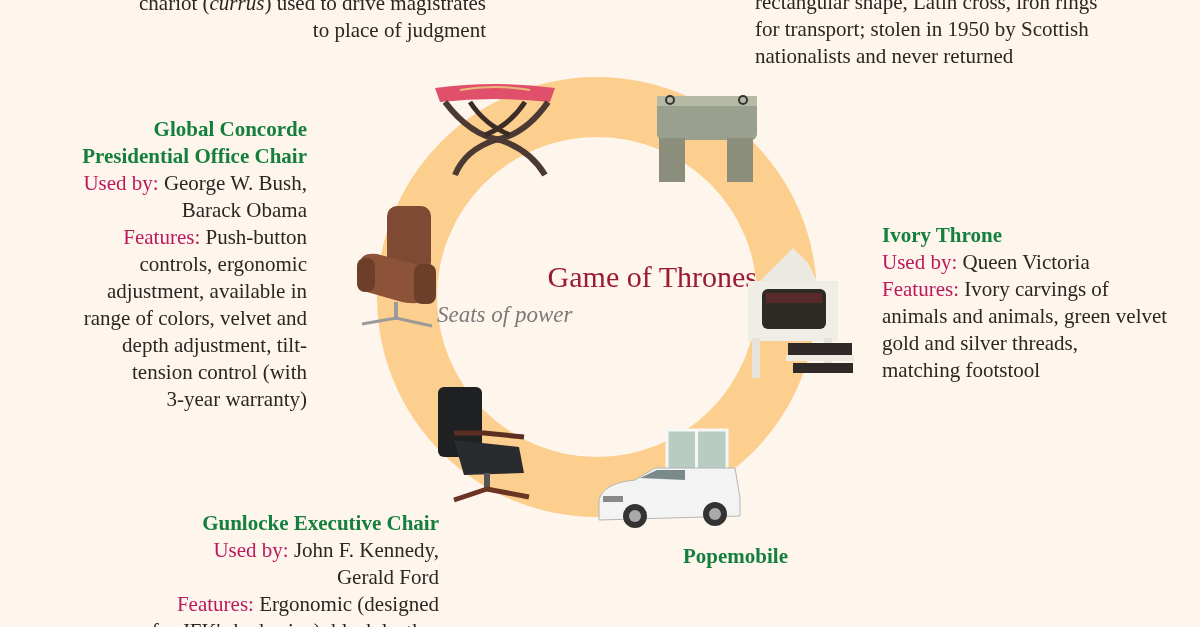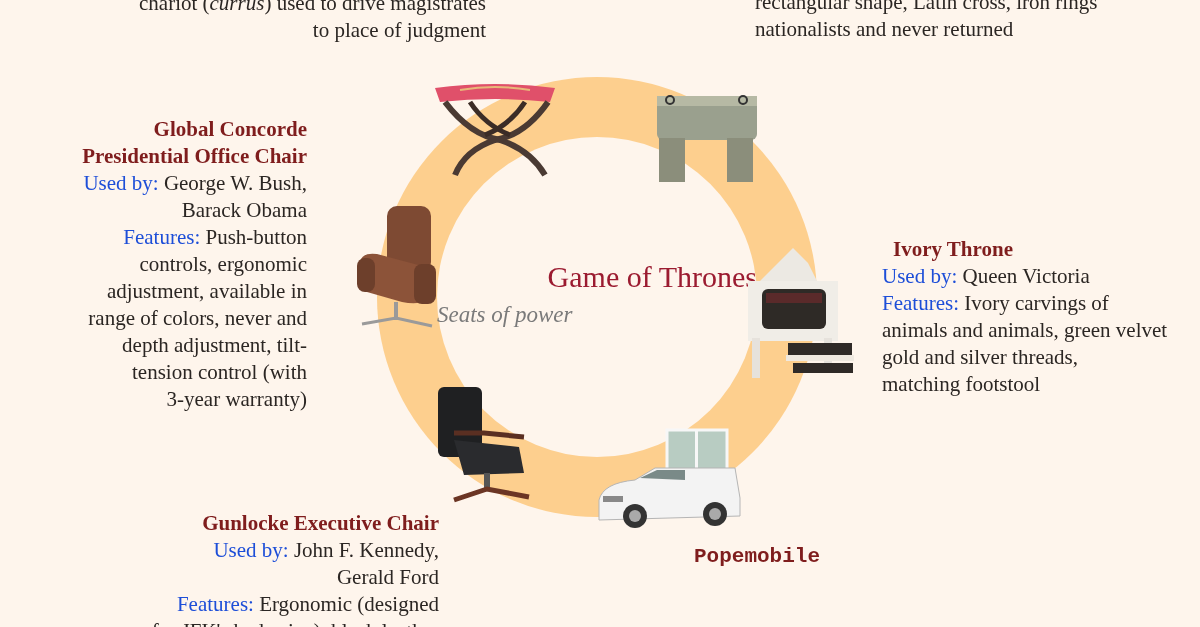--- a/index.html
+++ b/index.html
@@ -21,77 +21,78 @@
     position:absolute; left:437px; width:320px; top:260px; text-align:right;
     color:#9B1B30; font-size:30px;
   }
   .center-sub {
     position:absolute; left:437px; width:320px; top:302px; text-align:left;
     color:#7a7a7a; font-size:23px; font-style:italic;
   }
   .block { position:absolute; font-size:21px; line-height:27px; }
   .block.right { text-align:right; }
   .block.left { text-align:left; }
-  .block .title { color:#7f1d1d; font-weight:bold; display:block;margin-left:11px; }
-  .block .label { color:#1d4ed8; }
+  .block .title { color:#15803d; font-weight:bold; display:block; }
+  .block .label { color:#be185d; }
   .block .line { display:block; white-space:nowrap; }
   .item-img { position:absolute; }
   svg { display:block; }
 </style>
 </head>
 <body>
 
 <div class="ring"></div>
 <div class="ring-hole"></div>
 
 <div class="center-title">Game of Thrones</div>
 <div class="center-sub">Seats of power</div>
 
 <div class="block right" style="right:714px; top:-10px;">
   <span class="line"><span>chariot (</span><i>currus</i><span>) used to drive magistrates</span></span>
   <span class="line">to place of judgment</span>
 </div>
 
 <div class="block left" style="left:755px; top:-11px;">
   <span class="line">rectangular shape, Latin cross, iron rings</span>
+  <span class="line">for transport; stolen in 1950 by Scottish</span>
   <span class="line">nationalists and never returned</span>
 </div>
 
 <div class="block right" style="right:893px; top:116px;">
   <span class="line title">Global Concorde</span>
   <span class="line title">Presidential Office Chair</span>
   <span class="line"><span class="label">Used by:</span> <span>George W. Bush,</span></span>
   <span class="line">Barack Obama</span>
   <span class="line"><span class="label">Features:</span> <span>Push-button</span></span>
   <span class="line">controls, ergonomic</span>
   <span class="line">adjustment, available in</span>
-  <span class="line">range of colors, never and</span>
+  <span class="line">range of colors, velvet and</span>
   <span class="line">depth adjustment, tilt-</span>
   <span class="line">tension control (with</span>
   <span class="line">3-year warranty)</span>
 </div>
 
-<div class="block left" style="left:882px; top:236px;">
+<div class="block left" style="left:882px; top:222px;">
   <span class="line title">Ivory Throne</span>
   <span class="line"><span class="label">Used by:</span> <span>Queen Victoria</span></span>
   <span class="line"><span class="label">Features:</span> <span>Ivory carvings of</span></span>
   <span class="line">animals and animals, green velvet</span>
   <span class="line">gold and silver threads,</span>
   <span class="line">matching footstool</span>
 </div>
 
 <div class="block right" style="right:761px; top:510px;">
   <span class="line title">Gunlocke Executive Chair</span>
   <span class="line"><span class="label">Used by:</span> <span>John F. Kennedy,</span></span>
   <span class="line">Gerald Ford</span>
   <span class="line"><span class="label">Features:</span> <span>Ergonomic (designed</span></span>
   <span class="line">for JFK's bad spine), black leather</span>
 </div>
 
-<div class="block left" style="left:683px; top:543px;font-family:Liberation Mono, monospace;">
+<div class="block left" style="left:683px; top:543px;">
   <span class="line title">Popemobile</span>
 </div>
 
 <div class="item-img" style="left:430px; top:80px;">
   <svg width="130" height="100" viewBox="0 0 130 100">
     <path d="M5 8 Q65 0 125 8 L120 22 Q65 16 10 22 Z" fill="#E0506A"></path>
     <path d="M30 10 Q65 4 100 10" stroke="#E8B97A" stroke-width="2" fill="none"></path>
     <path d="M15 22 Q40 55 70 60 Q100 70 115 95" stroke="#4a3a33" stroke-width="6" fill="none"></path>
     <path d="M118 22 Q95 55 65 60 Q35 70 25 95" stroke="#4a3a33" stroke-width="6" fill="none"></path>
     <path d="M40 22 Q55 45 80 55" stroke="#3b2c26" stroke-width="5" fill="none"></path>

